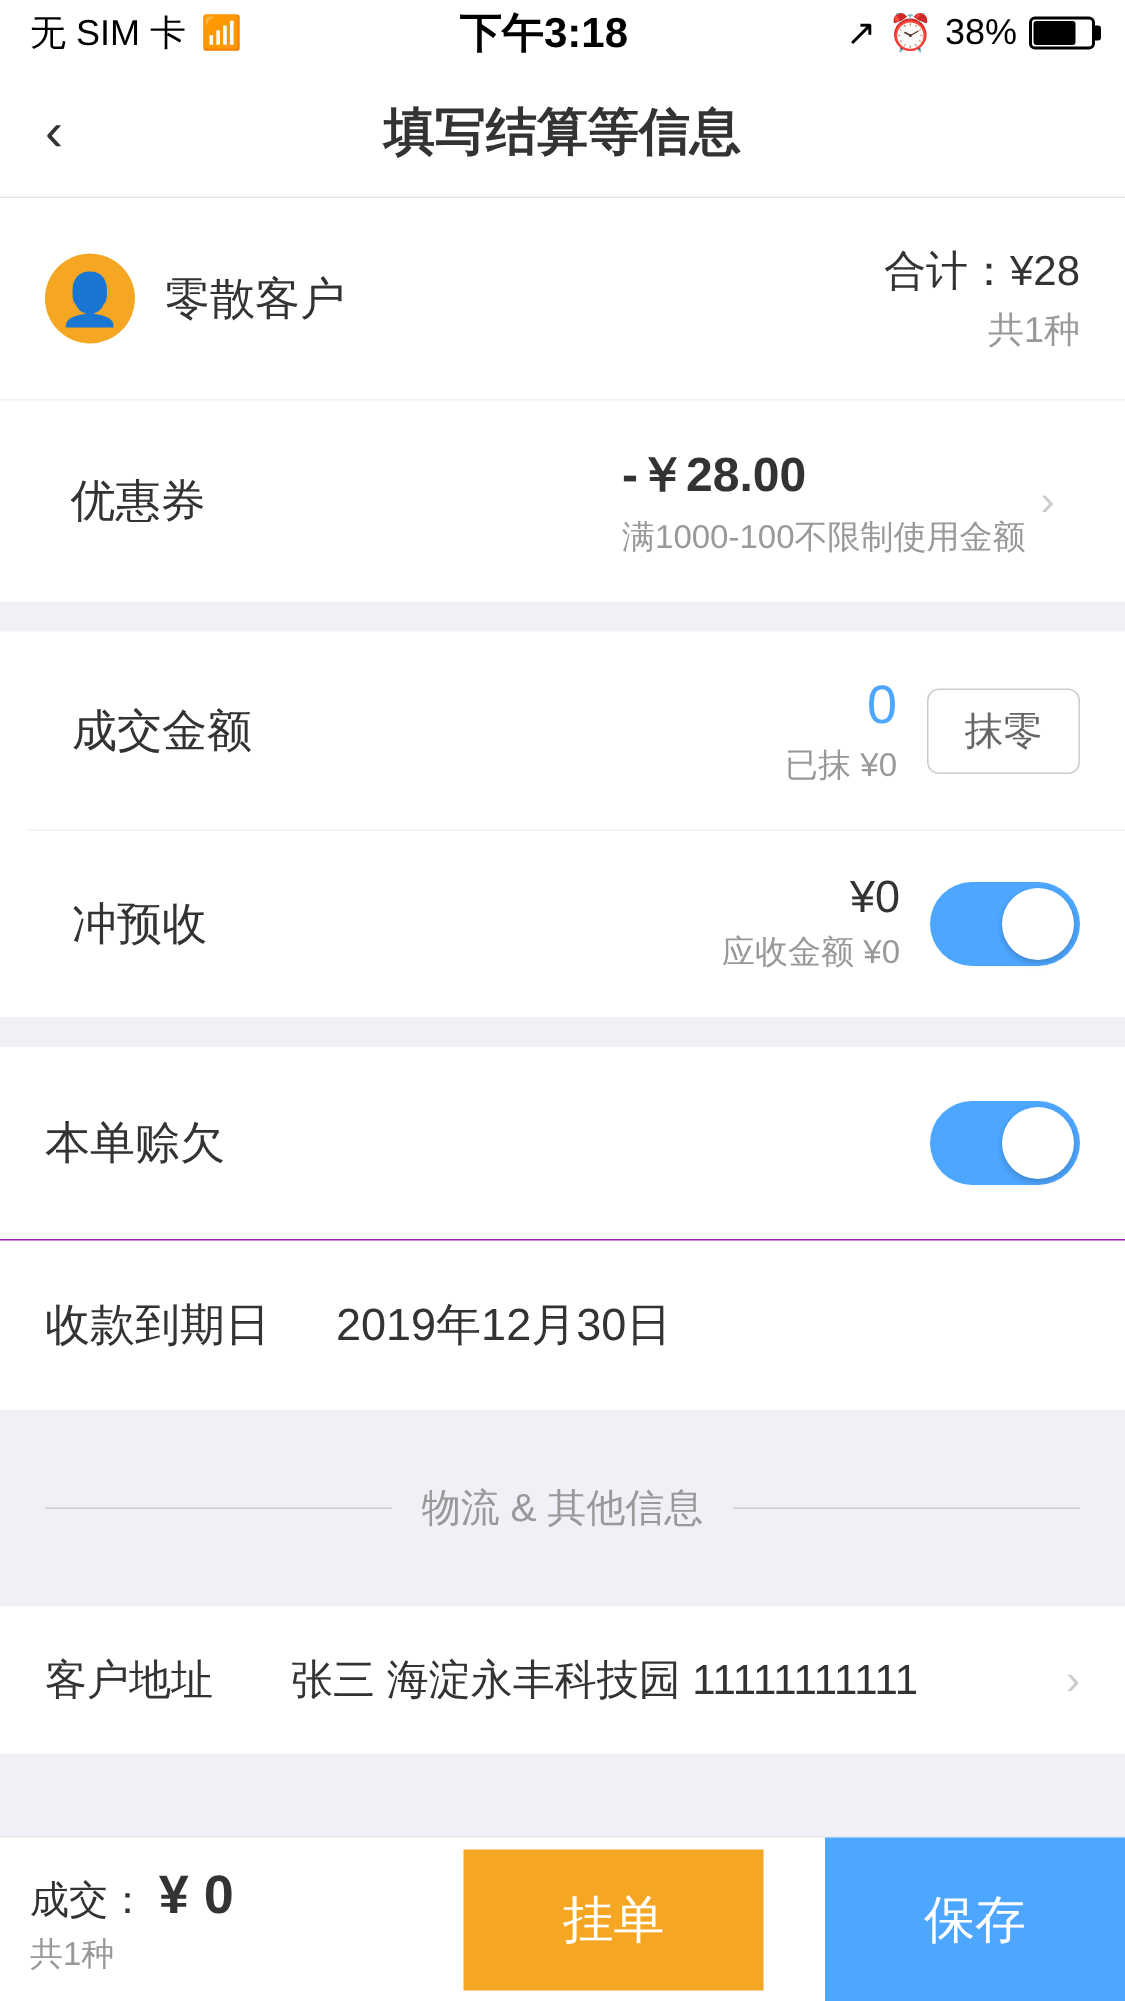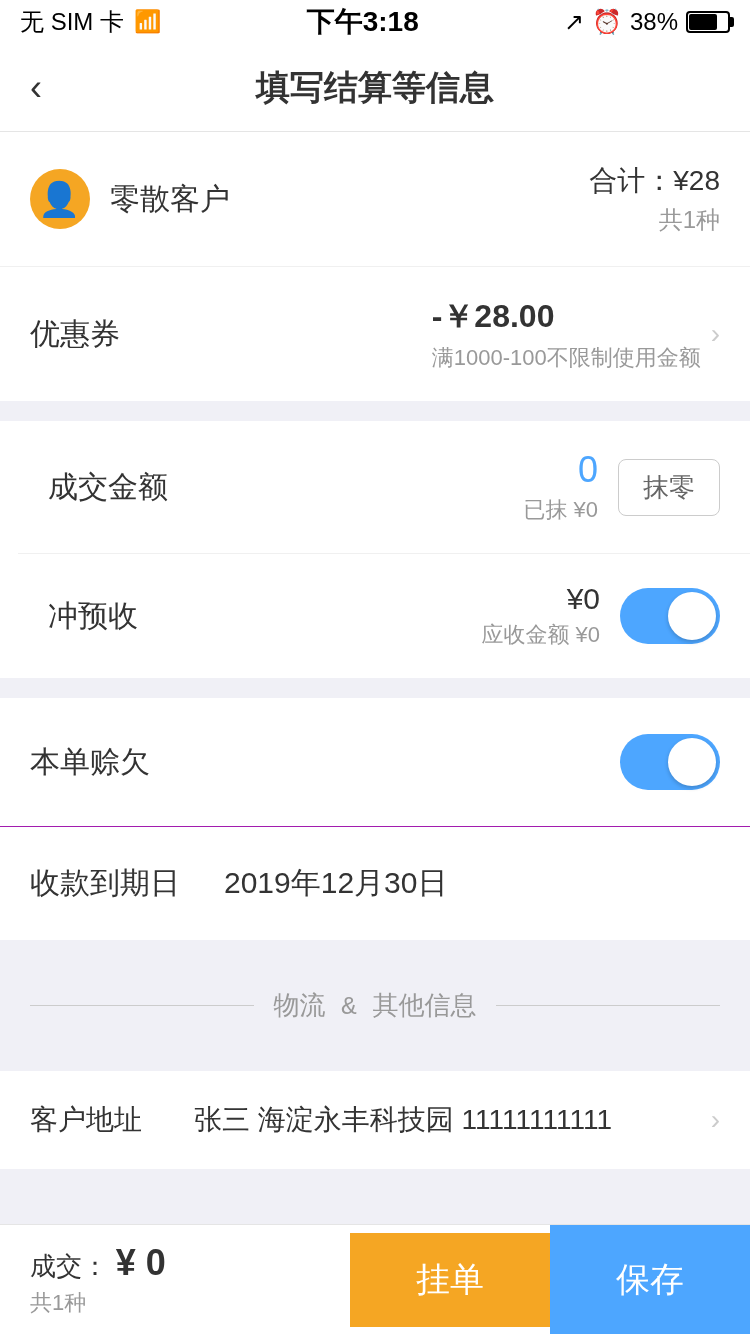--- a/index.html
+++ b/index.html
@@ -121,21 +121,21 @@
       font-size: 24px;
       color: #999;
       margin-top: 4px;
     }
 
     
     .coupon-row {
       display: flex;
       align-items: center;
       justify-content: space-between;
-      padding: 28px 30px;
+      padding: 28px 47px;
       border-top: 1px solid #f0f0f0;
       cursor: pointer;
     }
     .coupon-label {
       font-size: 30px;
       color: #333;
     }
     .coupon-right {
       display: flex;
       align-items: center;
@@ -246,21 +246,20 @@
       gap: 44px;
       border-top: 1px solid #a21caf;
     }
     .due-label { font-size: 30px; color: #333; }
     .due-date { font-size: 30px; color: #333; }
 
     
     .logistics-section {
       background: #f0f0f6;
       margin-bottom: 20px;
-      font-family: Liberation Mono, monospace;
     }
     .logistics-divider {
       display: flex;
       align-items: center;
       padding: 28px 30px;
       gap: 20px;
     }
     .divider-line {
       flex: 1;
       height: 1px;
@@ -304,21 +303,21 @@
       left: 0;
       width: 750px;
       height: 110px;
       display: flex;
       align-items: center;
       background: #fff;
       border-top: 1px solid #e5e5e5;
     }
     .bottom-info {
       flex: 1;
-      padding: 0 30px;
+      padding: 0 20px;
     }
     .bottom-deal {
       font-size: 26px;
       color: #333;
     }
     .bottom-deal-amount {
       font-size: 36px;
       color: #333;
       font-weight: 600;
     }
@@ -341,20 +340,21 @@
     .btn-save {
       width: 200px;
       height: 110px;
       background: #4da6ff;
       display: flex;
       align-items: center;
       justify-content: center;
       font-size: 34px;
       color: #fff;
       cursor: pointer;
+      margin-left: 41px;
     }
 
     .wifi-icon { font-size: 22px; }
   </style>
 </head>
 <body>
 
 <div class="status-bar">
   <div class="status-left">
     <span>无 SIM 卡</span>

